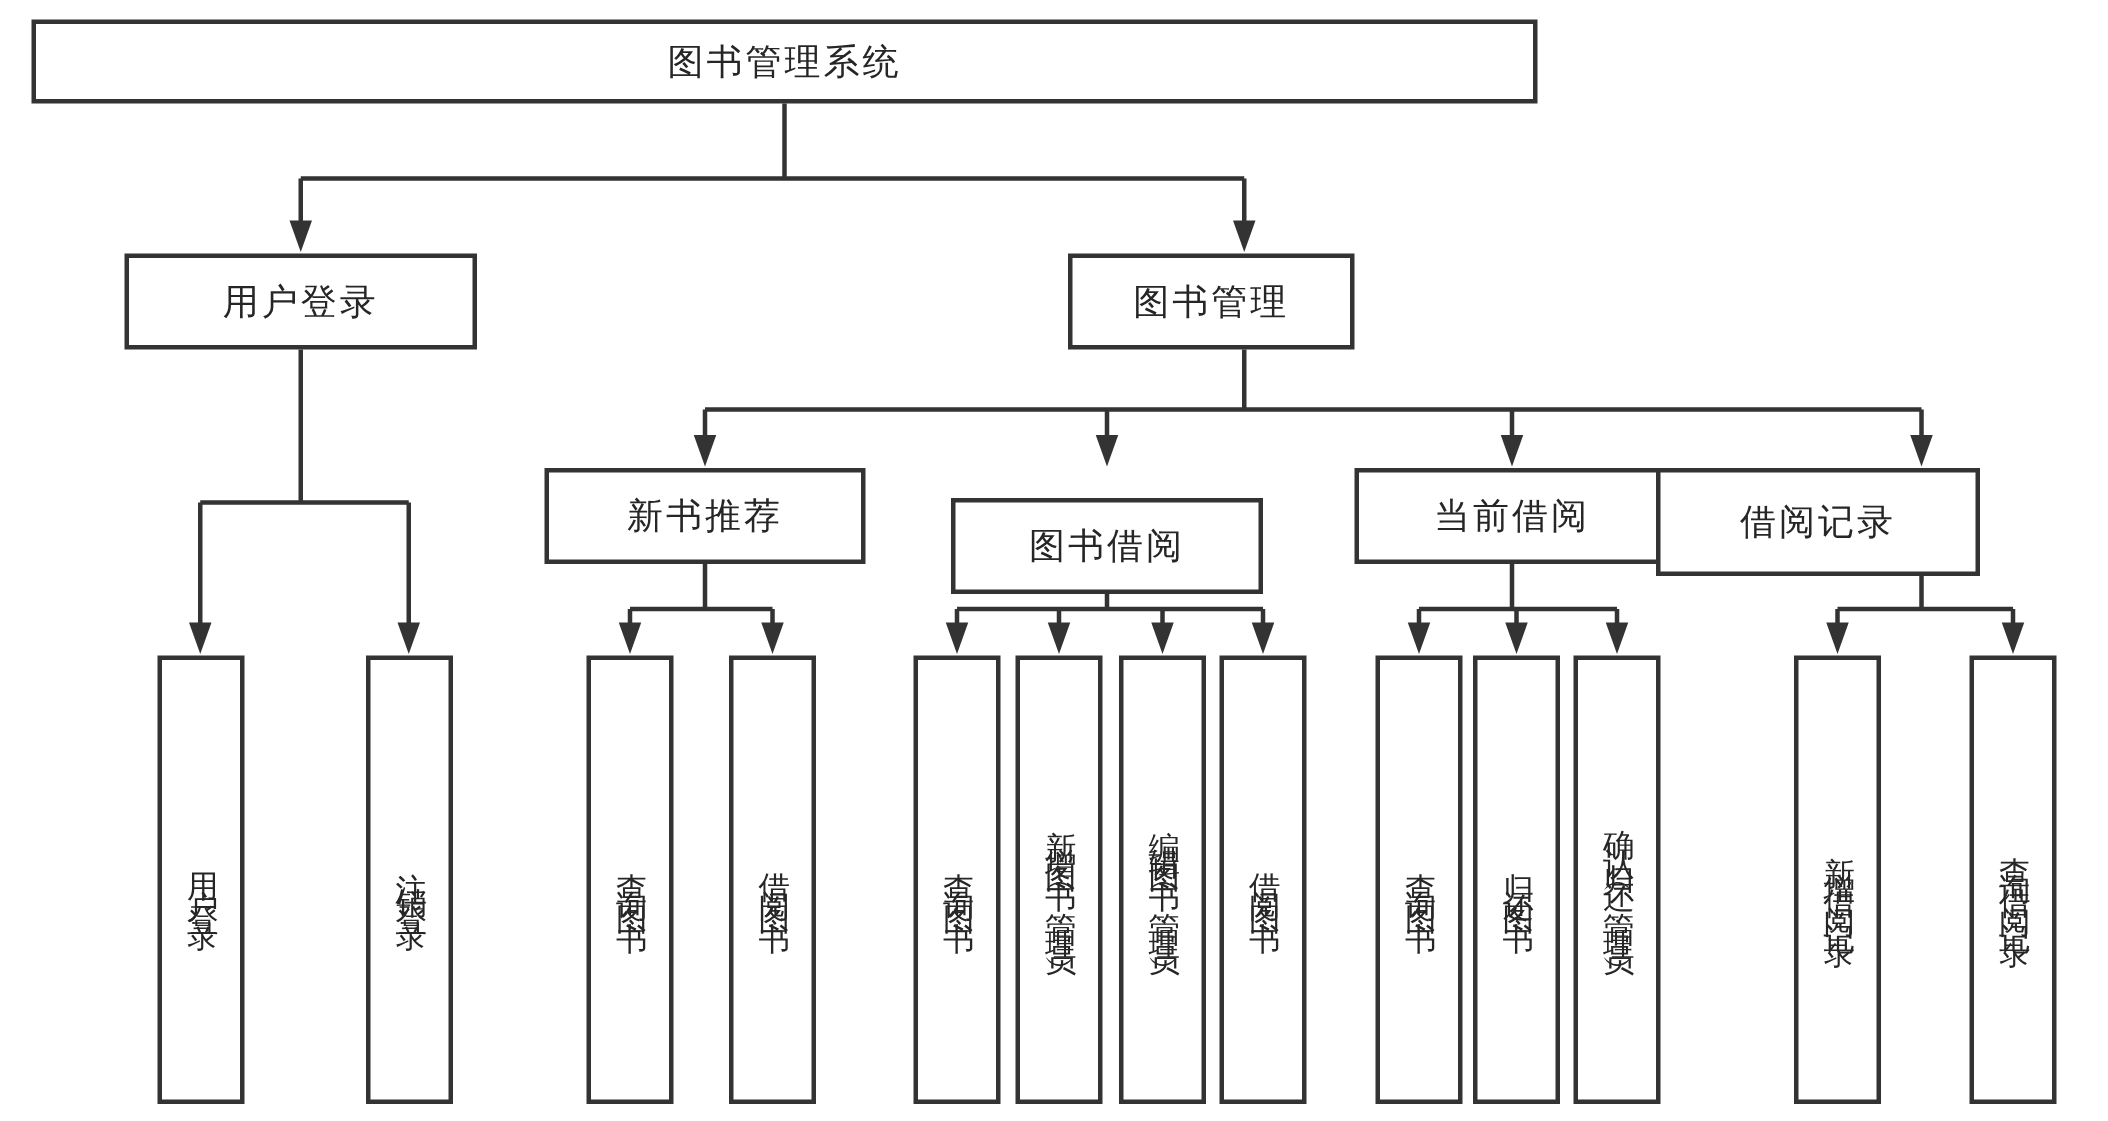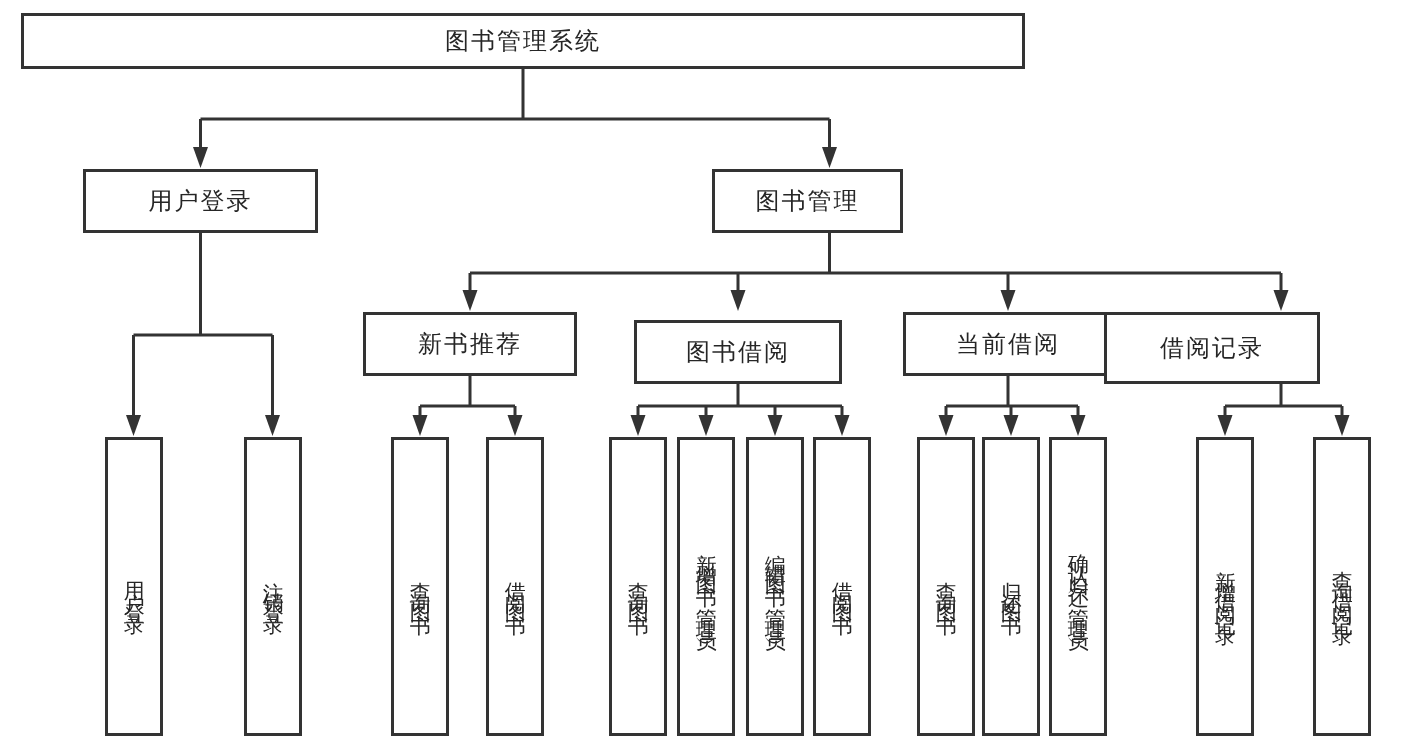--- a/index.html
+++ b/index.html
@@ -69,21 +69,21 @@
   <div class="box hlabel" style="left:83px; top:169px; width:235px; height:64px;">
     <span>用户登录</span>
   </div>
   <div class="box hlabel" style="left:712px; top:169px; width:191px; height:64px;">
     <span>图书管理</span>
   </div>
 
   <div class="box hlabel" style="left:363px; top:312px; width:214px; height:64px;">
     <span>新书推荐</span>
   </div>
-  <div class="box hlabel" style="left:634px; top:320px; width:208px; height:64px;">
+  <div class="box hlabel" style="left:634px; top:332px; width:208px; height:64px;">
     <span>图书借阅</span>
   </div>
   <div class="box hlabel" style="left:903px; top:312px; width:210px; height:64px;text-align:right;">
     <span>当前借阅</span>
   </div>
   <div class="box hlabel" style="left:1104px; top:312px; width:216px; height:72px;">
     <span>借阅记录</span>
   </div>
 
   <div class="box leaf" style="left:105px; top:437px; width:58px; height:299px;">

